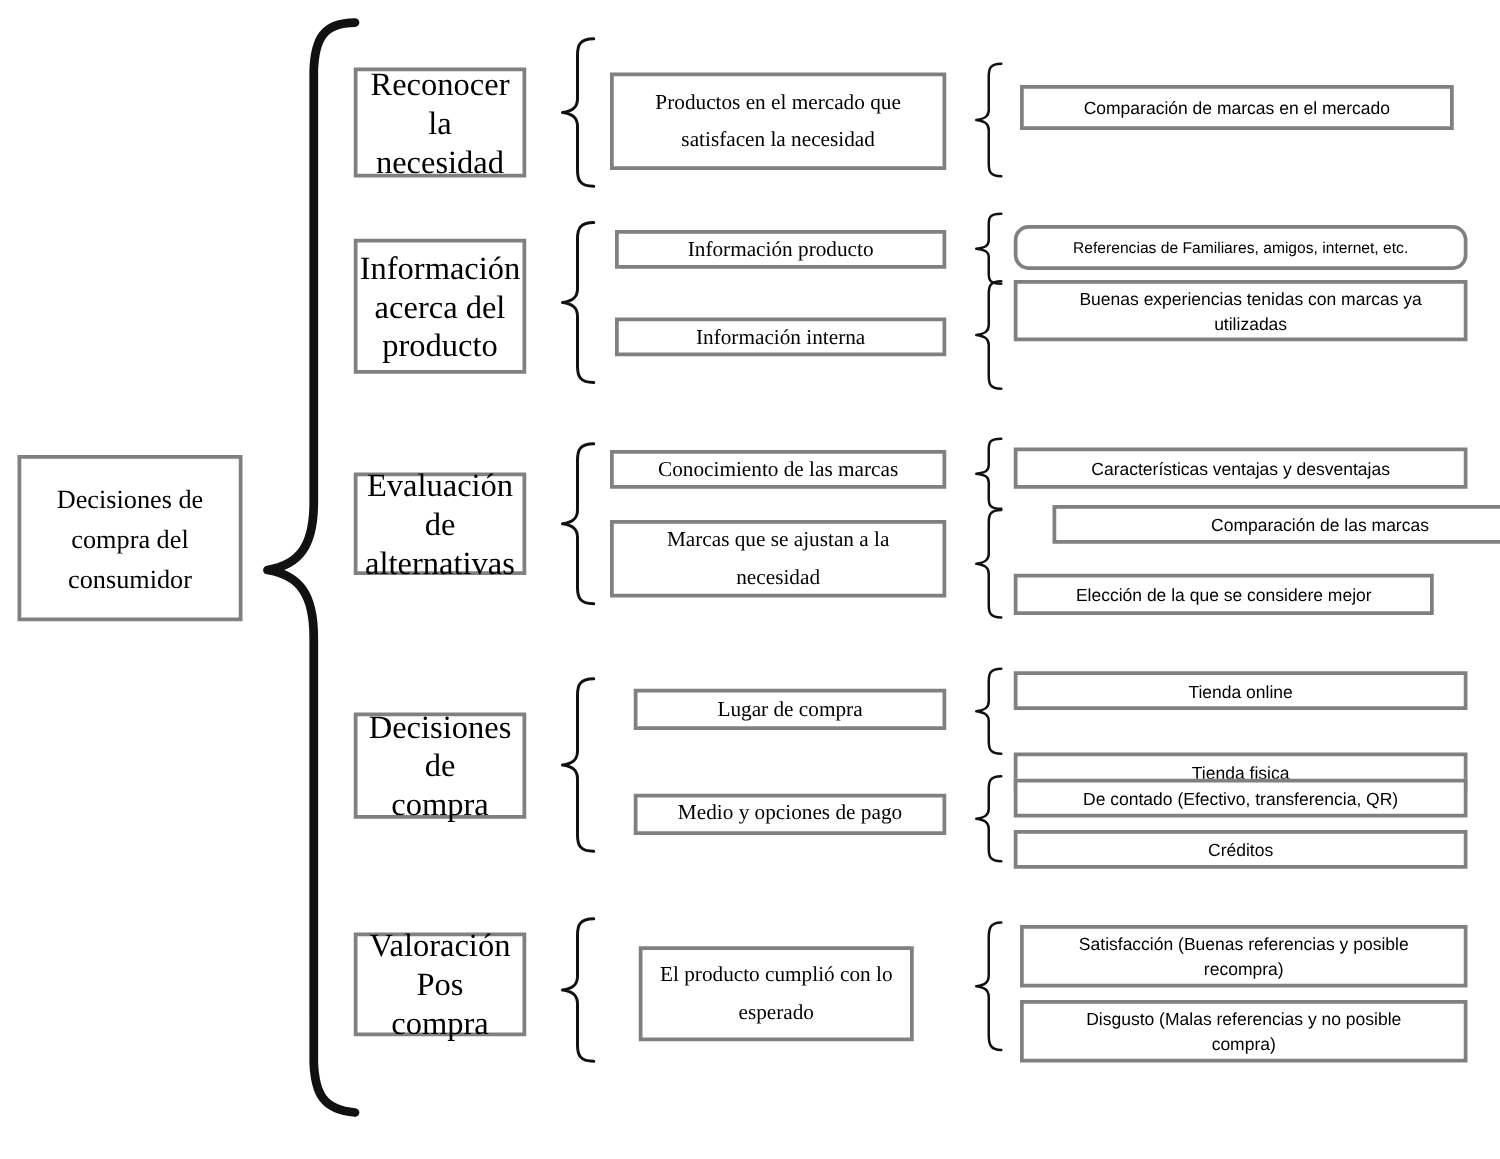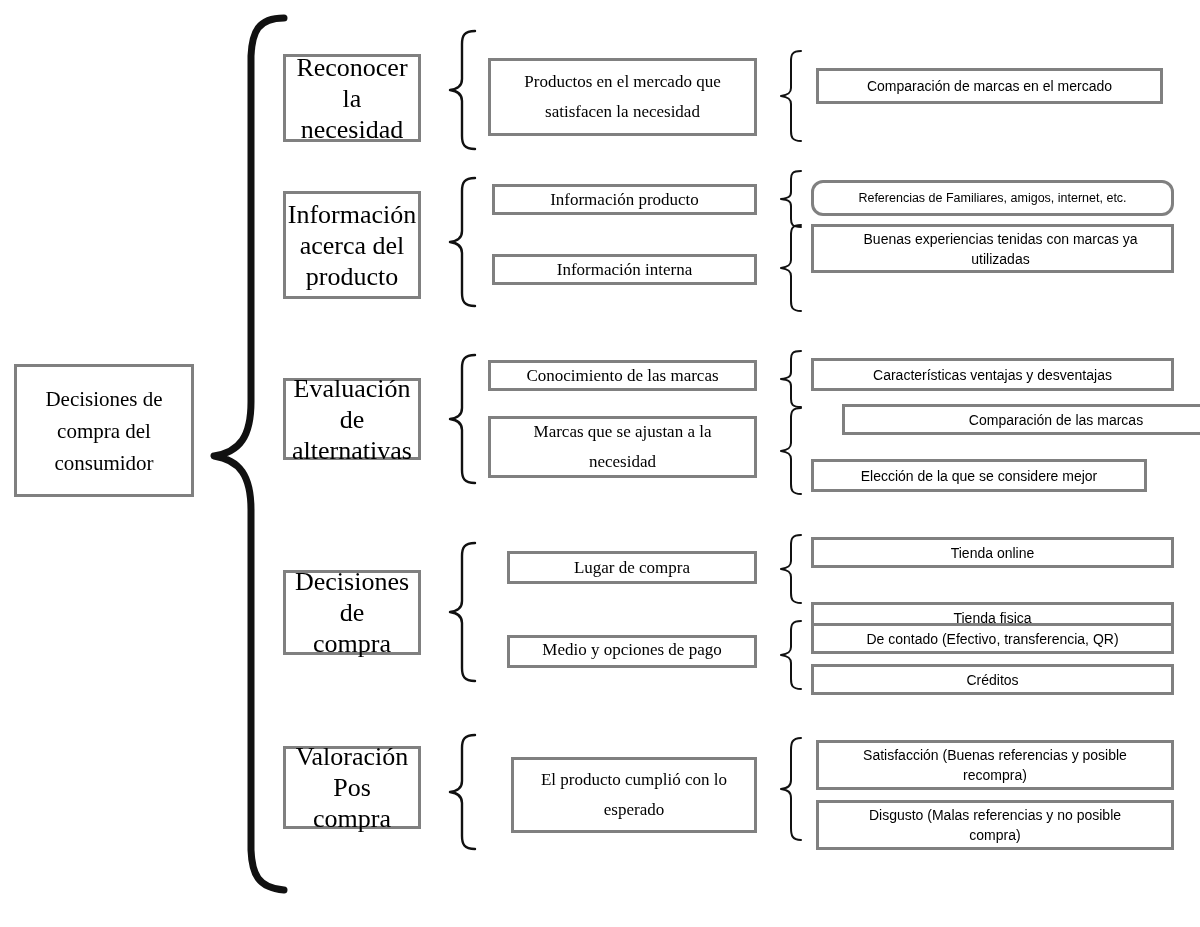--- a/index.html
+++ b/index.html
@@ -343,21 +343,21 @@
       <path d="M 28 3
                C 17 3, 15 8, 15 16
                L 15 49
                C 15 56, 11 59, 3 60
                C 11 61, 15 64, 15 71
                L 15 104
                C 15 112, 17 117, 28 117"></path>
     </svg>
   </div>
 
-  <div class="node lvl3" style="left:511px; top:757px; width:246px; height:76px;justify-content:center;">
+  <div class="node lvl3" style="left:511px; top:757px; width:220px; height:76px;justify-content:center;">
     <span class="txt">El producto cumplió con lo
 esperado</span>
   </div>
 
   <div class="brace sub2" style="left:778px; top:735px; width:28px; height:110px;">
     <svg viewBox="0 0 28 110" preserveAspectRatio="none">
       <path d="M 23 3
                C 14 3, 13 8, 13 15
                L 13 45
                C 13 51, 10 53, 3 54

